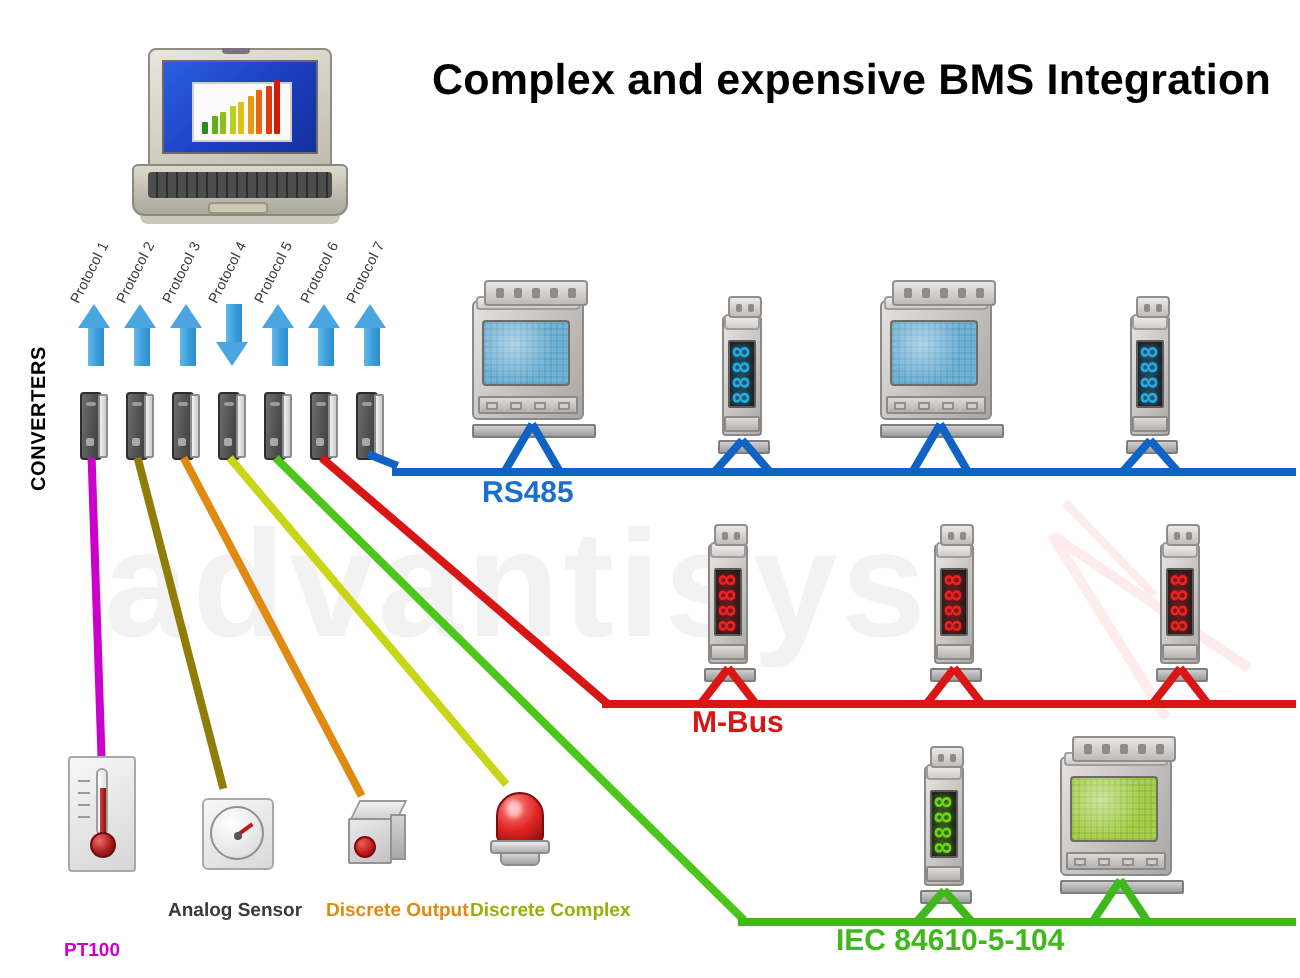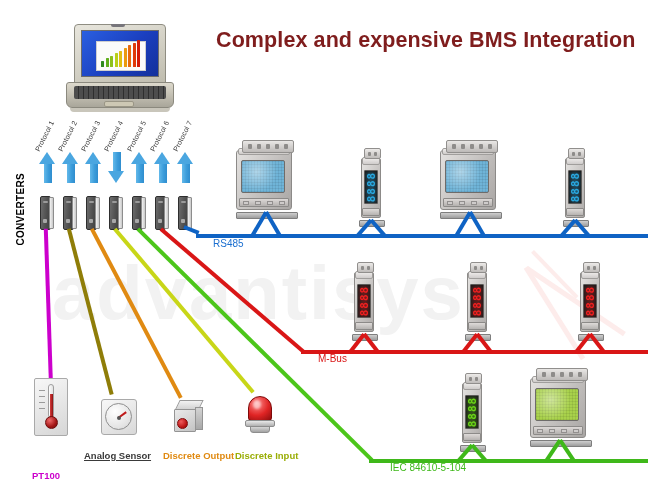--- a/index.html
+++ b/index.html
@@ -21,21 +21,21 @@
     position:absolute; display:block; background:#fdeceb;
     transform-origin:0 0;
   }
   .wm-s1{left:8px;  top:36px; width:118px; height:5px; transform:rotate(34deg);}
   .wm-s2{left:8px;  top:36px; width:108px; height:5px; transform:rotate(58deg);}
   .wm-s3{left:14px; top:20px; width:64px;  height:4px; transform:rotate(46deg);}
 
   
   .title{
     position:absolute; left:216px; top:28px; width:420px;
-    font-size:21.5px; font-weight:700; color:#7f1d1d; letter-spacing:.1px;
+    font-size:21.5px; font-weight:700; color:#000000; letter-spacing:.1px;
     white-space:nowrap;
   }
 
   
   .laptop{position:absolute; left:66px; top:24px; width:108px; height:88px;}
   .lt-lid{
     position:absolute; left:8px; top:0; width:92px; height:60px;
     background:linear-gradient(160deg,#e8e6dd,#bfbcae);
     border:1px solid #8f8d82; border-radius:4px 4px 2px 2px;
     box-sizing:border-box;
@@ -193,21 +193,21 @@
     font-family:"DejaVu Sans Mono",monospace; font-size:11px; font-weight:700;
     letter-spacing:1px; transform:translate(-50%,-50%) rotate(-90deg);
   }
   .meter.narrow .foot{
     position:absolute; left:3px; top:60px; width:18px; height:8px;
     background:linear-gradient(180deg,#dedad8,#b6b3b1);
     border:1px solid #8c8a88; border-radius:1px; box-sizing:border-box;
   }
 
   
-  .buslabel{position:absolute; font-size:10px; font-weight:400; white-space:nowrap;}
+  .buslabel{position:absolute; font-size:15px; font-weight:700; white-space:nowrap;margin-left:28px;}
 
   
   .fdev{position:absolute;}
   .fdlabel{position:absolute; font-size:9.5px; font-weight:700; white-space:nowrap;}
 
   .thermo{width:34px;height:58px;}
   .thermo .plate{
     position:absolute; inset:0; background:linear-gradient(150deg,#f7f7f7,#d6d6d6);
     border:1px solid #a9a9a9; border-radius:2px; box-sizing:border-box;
   }
@@ -585,17 +585,17 @@
       <div class="face"></div>
       <div class="btn"></div>
   </div>
   <div class="fdev beacon" style="left:245px;top:396px;">
     <div class="dome"></div>
       <div class="ring"></div>
       <div class="base"></div>
   </div>
 
   <div class="fdlabel" style="left: 32px; top: 470px; color: rgb(204, 0, 204);">PT100</div>
-  <div class="fdlabel" style="left: 84px; top: 450px; color: rgb(58, 58, 58); text-decoration: underline;">Analog Sensor</div>
+  <div class="fdlabel" style="left: 84px; top: 450px; color: rgb(58, 58, 58);">Analog Sensor</div>
   <div class="fdlabel" style="left: 163px; top: 450px; color: rgb(224, 138, 18);">Discrete Output</div>
-  <div class="fdlabel" style="left: 235px; top: 450px; color: rgb(154, 174, 6);">Discrete Input</div>
+  <div class="fdlabel" style="left: 235px; top: 450px; color: rgb(154, 174, 6);">Discrete Complex</div>
 
 </div>
 
 </body></html>

